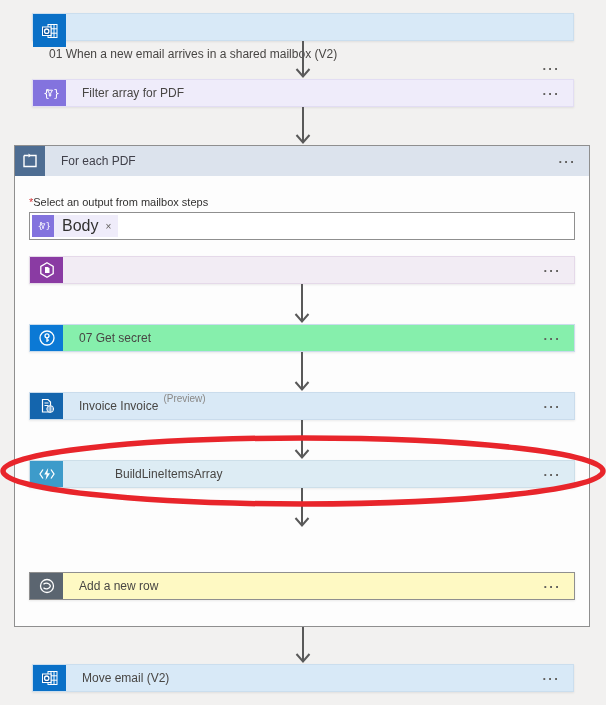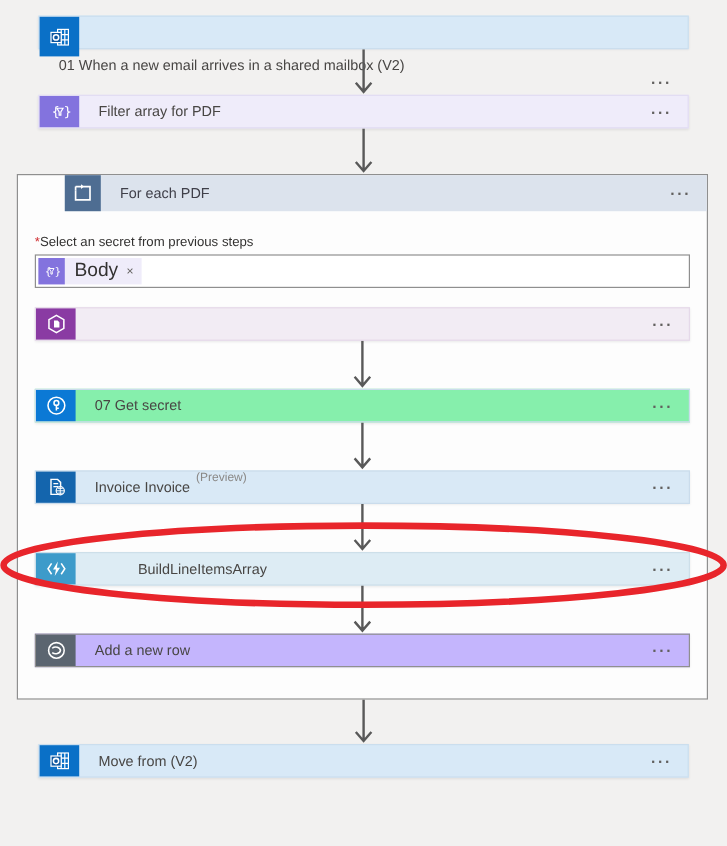--- a/index.html
+++ b/index.html
@@ -21,30 +21,30 @@
   .card.filter     { background:#efecfa; border-color:#e2ddf3; }
   .card.filter .icon-sq { background:#8373de; }
   .card.blob       { background:#f2ecf4; border-color:#e5d9e9; }
   .card.blob .icon-sq { background:#8a3ba3; }
   .card.keyvault   { background:#86efac; border-color:#cadcec; }
   .card.keyvault .icon-sq { background:#0b79d5; }
   .card.forminvoice{ background:#d9e9f6; border-color:#cadcec; }
   .card.forminvoice .icon-sq { background:#1465ad; }
   .card.functions  { background:#ddecf4; border-color:#cddfe9;gap:36px; }
   .card.functions .icon-sq { background:#3d9bca; }
-  .card.dataverse  { background:#c4b5fd; border-color:#8f8f8f; }
+  .card.dataverse  { background:#fef9c3; border-color:#8f8f8f;margin-top:44px; }
   .card.dataverse .icon-sq { background:#5b6570; }
 
   
   .arrow-row { display:flex; justify-content:center; }
   .arrow-row svg { display:block; }
 
   
   .scope { margin:0 16px 0 14px; width:576px; background:#fdfdfd; border:1px solid #8f8f8f; }
-  .scope-header { display:flex; align-items:stretch; height:30px; background:#dce3ed; cursor:pointer;margin-left:39px; }
+  .scope-header { display:flex; align-items:stretch; height:30px; background:#dce3ed; cursor:pointer; }
   .scope-header .icon-sq { width:30px; flex:0 0 30px; background:#4e6d92; display:flex; align-items:center; justify-content:center; }
   .scope-header .title { display:flex; align-items:center; padding-left:16px; font-size:12px; color:#40404a; }
   .scope-header .menu { margin-left:auto; display:flex; align-items:center; padding:0 13px;
                         color:#605e5c; font-size:13px; font-weight:bold; letter-spacing:1.5px; }
   .scope-body { padding:20px 14px 26px 14px; }
 
   .field-label { font-size:11px; color:#323130; margin:0 0 4px 0; }
   .field-label .req { color:#d13438; }
   .token-input { height:28px; background:#fff; border:1px solid #8f8f8f; display:flex; align-items:center; padding:2px; cursor:text; }
   .token { display:flex; align-items:center; height:22px; background:#efecfa; cursor:pointer; }
@@ -115,21 +115,21 @@
           <path d="M8.5 2.5 L11 4.5 L8.5 6.5" fill="#fff"></path>
         </svg>
       </span>
       <span class="title">For each PDF</span>
       <span class="menu">···</span>
     </div>
 
     <div class="scope-body">
 
       <div class="field-label">
-        <span class="req">*</span><span>Select an secret from previous steps</span>
+        <span class="req">*</span><span>Select an output from mailbox steps</span>
       </div>
 
       <div class="token-input">
         <span class="token">
           <span class="t-icon">
             <svg width="16" height="16" viewBox="0 0 20 20">
               <text x="3" y="14" font-size="11" fill="#fff" font-family="DejaVu Sans, sans-serif">{</text>
               <path d="M7.5 7.2 H12.5 L10.7 10.2 V13 H9.3 V10.2 Z" fill="none" stroke="#fff" stroke-width="1"></path>
               <text x="13" y="14" font-size="11" fill="#fff" font-family="DejaVu Sans, sans-serif">}</text>
             </svg>
@@ -237,21 +237,21 @@
       <svg width="20" height="20" viewBox="0 0 20 20">
         <rect x="8" y="3.5" width="9" height="13" fill="none" stroke="#fff" stroke-width="1"></rect>
         <line x1="11" y1="3.5" x2="11" y2="16.5" stroke="#fff" stroke-width="1"></line>
         <line x1="14" y1="3.5" x2="14" y2="16.5" stroke="#fff" stroke-width="1"></line>
         <line x1="8" y1="7.8" x2="17" y2="7.8" stroke="#fff" stroke-width="1"></line>
         <line x1="8" y1="12.2" x2="17" y2="12.2" stroke="#fff" stroke-width="1"></line>
         <rect x="2.5" y="6" width="8.5" height="8.5" fill="#0a55a0" stroke="#fff" stroke-width="1"></rect>
         <circle cx="6.7" cy="10.2" r="2.2" fill="none" stroke="#fff" stroke-width="1.3"></circle>
       </svg>
     </span>
-    <span class="title">Move from (V2)</span>
+    <span class="title">Move email (V2)</span>
     <span class="menu">···</span>
   </div>
 
   <svg class="annotation" viewBox="0 0 606 76">
     <ellipse cx="303" cy="38" rx="300" ry="33" fill="none" stroke="#e8252b" stroke-width="5.5"></ellipse>
   </svg>
 
 </div>
 
 </body></html>

